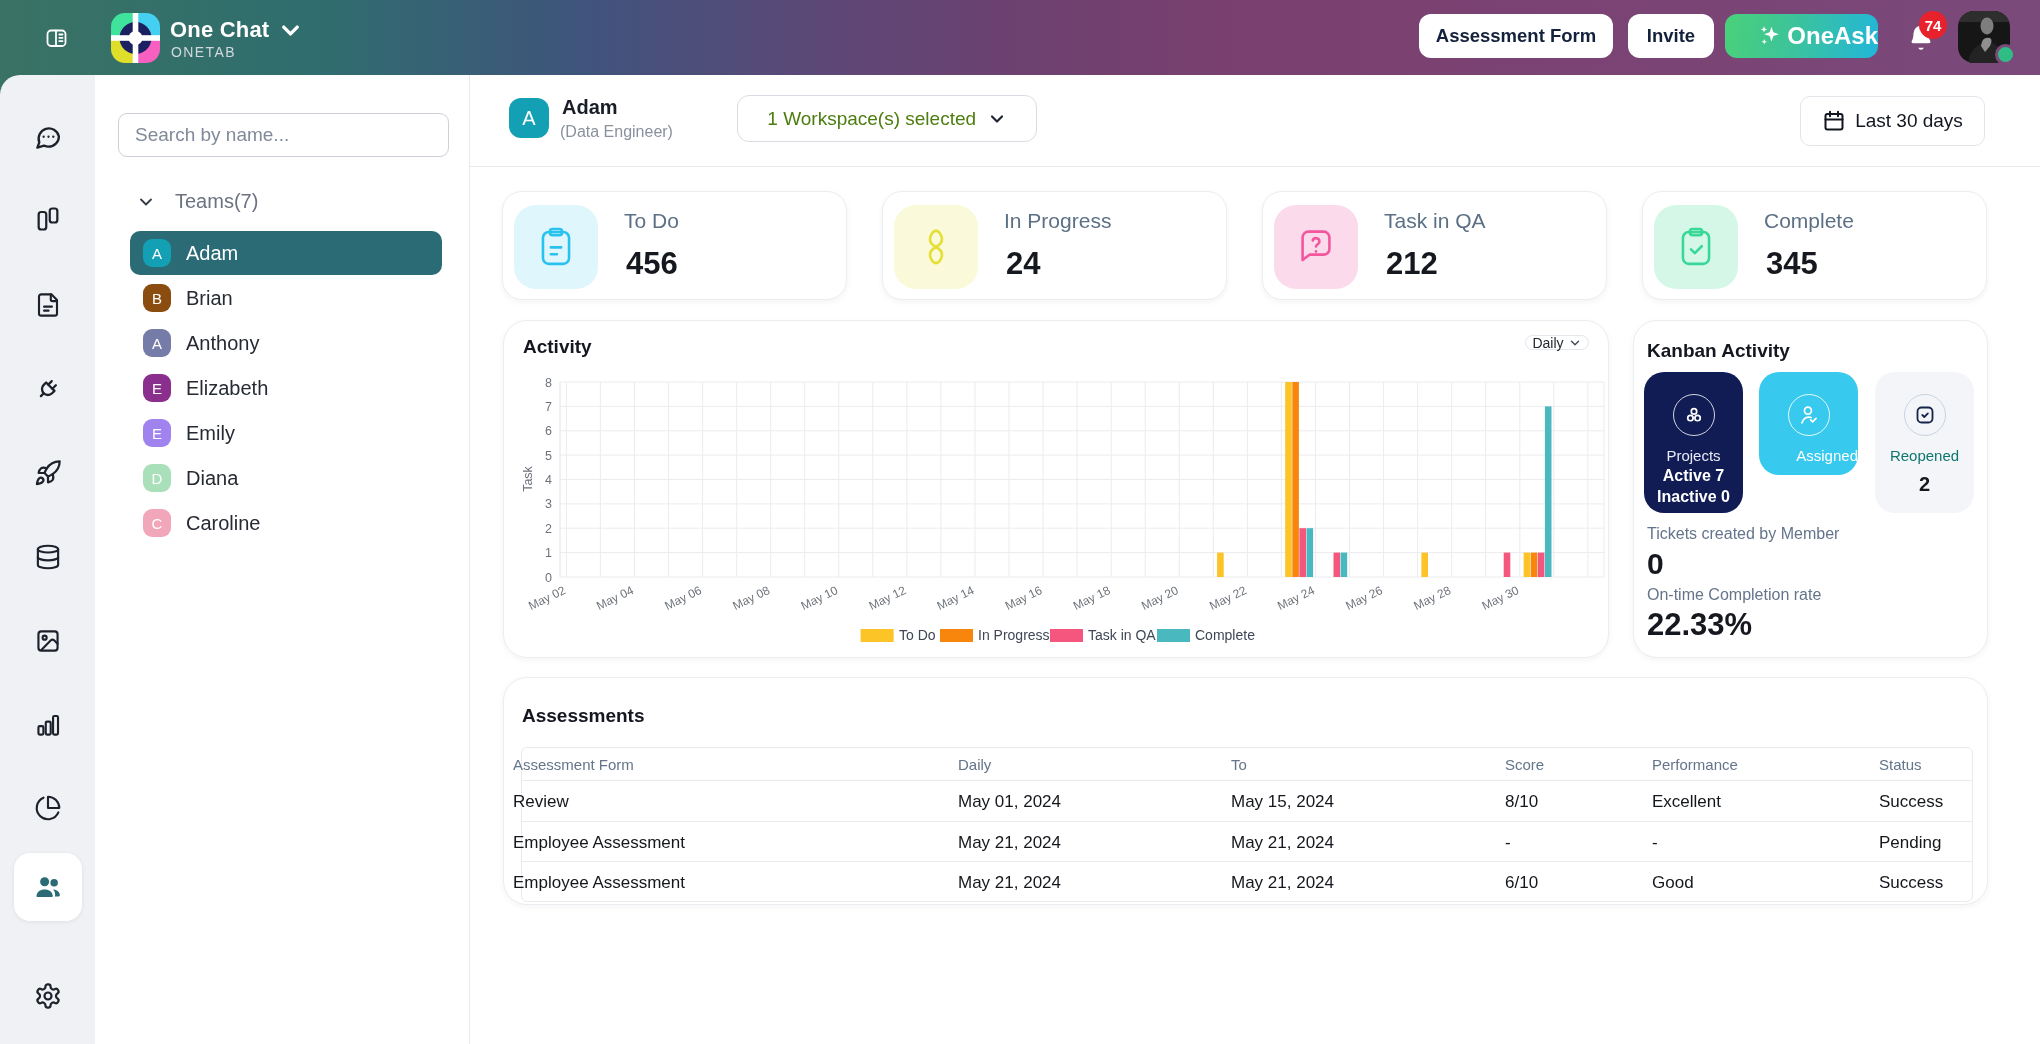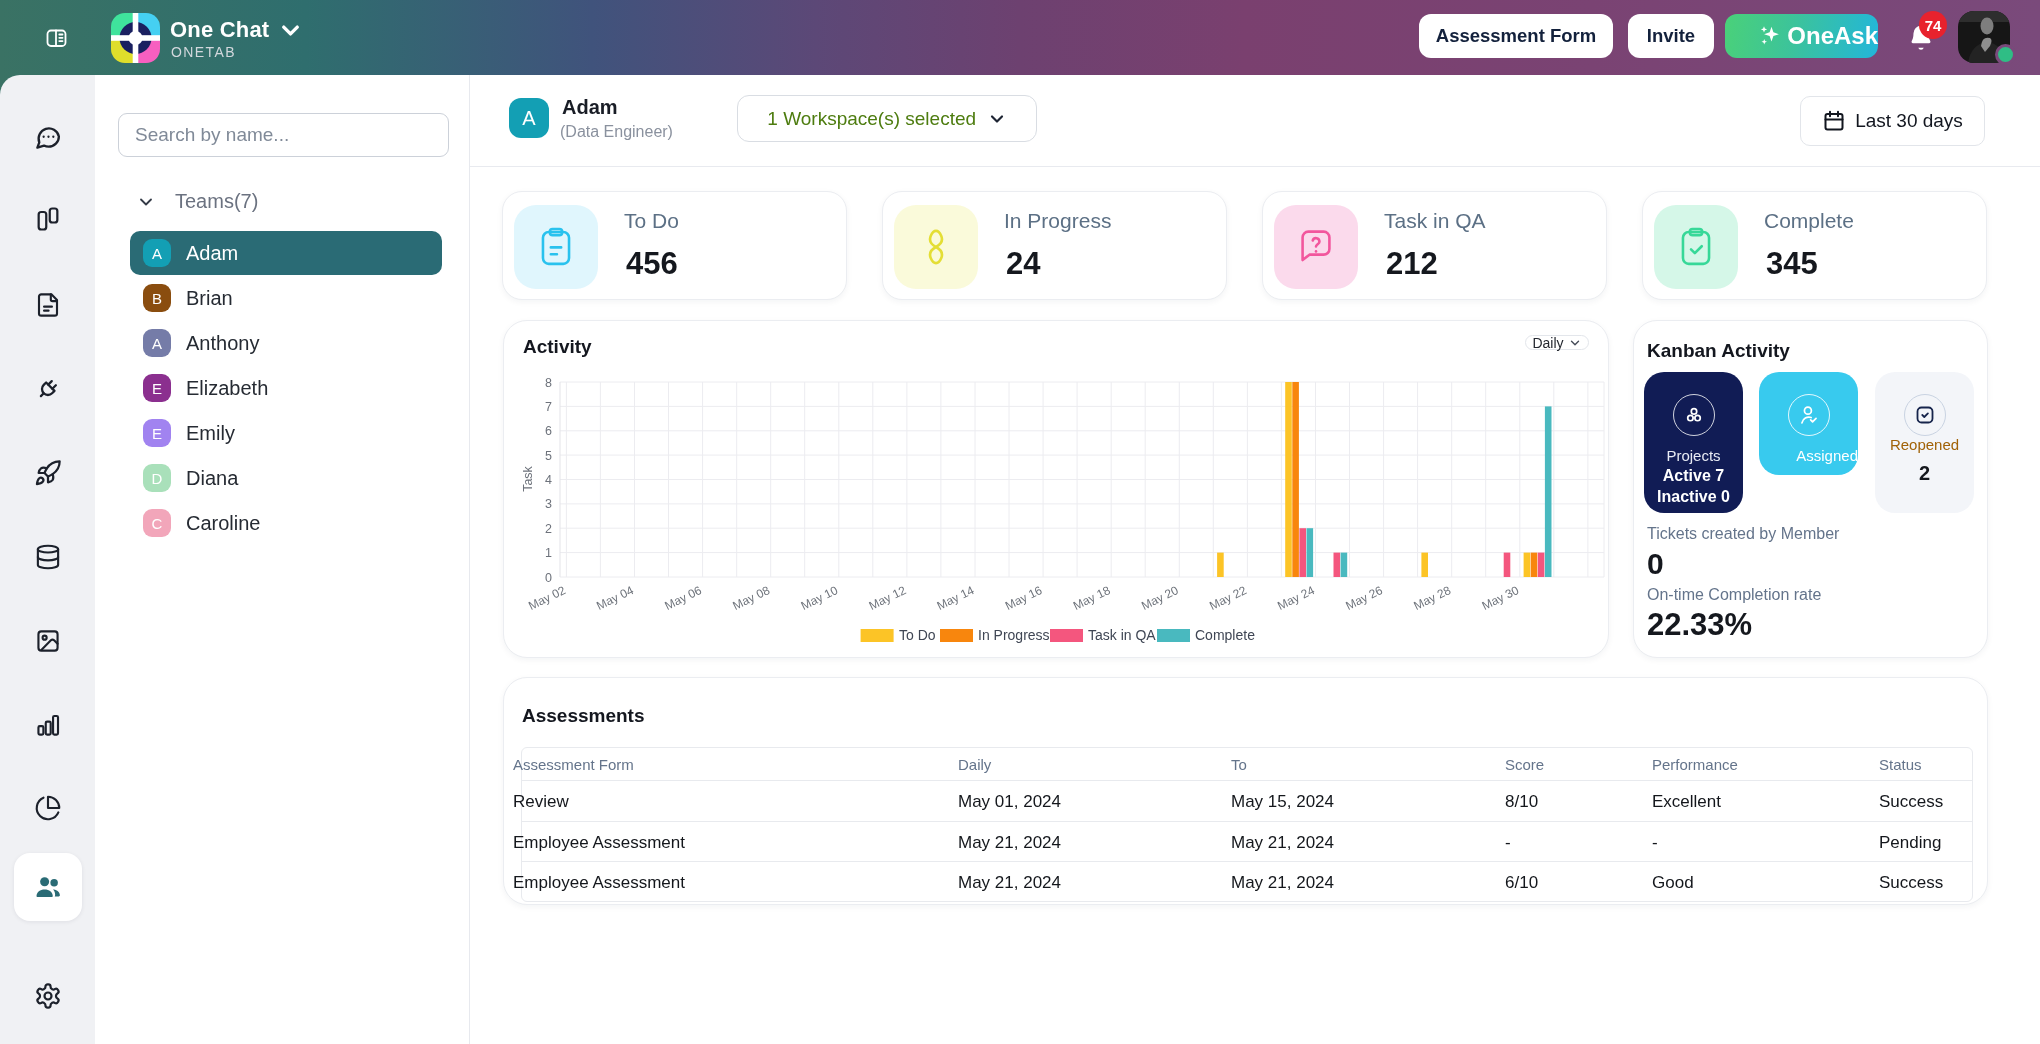--- a/index.html
+++ b/index.html
@@ -348,21 +348,21 @@
   <div style="font-size:15px;margin-top:11px">Assigned</div>
   <div style="font-size:20px;font-weight:bold;margin-top:9px">16</div>
 </div>
 <div style="position:absolute;left:241px;top:51px;width:99px;height:141px;border-radius:20px;background:#f3f5f9;text-align:center">
   <div style="width:42px;height:42px;border-radius:50%;display:flex;align-items:center;justify-content:center;margin:22px auto 0;border:1px solid #c9d3e2">
           <svg width="24" height="24" viewBox="0 0 24 24" fill="none" stroke="#16244c" stroke-width="1.8" stroke-linecap="round" stroke-linejoin="round">
             <rect x="4.5" y="4.5" width="15" height="15" rx="4"></rect>
             <path d="m9.3 12 2 2 3.6-3.6"></path>
           </svg>
         </div>
-  <div style="font-size:15px;color:#a16207">Reopened</div>
+  <div style="font-size:15px;margin-top:11px;color:#0f766e">Reopened</div>
   <div style="font-size:20px;font-weight:bold;margin-top:9px;color:#15181e">2</div>
 </div>
     <div class="abs" style="left:13px;top:204px;font-size:16px;color:#64748b">Tickets created by Member</div>
     <div class="abs" style="left:13px;top:226px;font-size:30px;font-weight:bold;color:#15181e">0</div>
     <div class="abs" style="left:13px;top:265px;font-size:16px;color:#64748b">On-time Completion rate</div>
     <div class="abs" style="left:13px;top:286px;font-size:31px;font-weight:bold;color:#15181e">22.33%</div>
   </div>
 
   <div class="card" style="left:33px;top:602px;width:1485px;height:228px;border-radius:24px">
     <div class="abs" style="left:18px;top:27px;font-size:19px;font-weight:bold;color:#14171f">Assessments</div>

